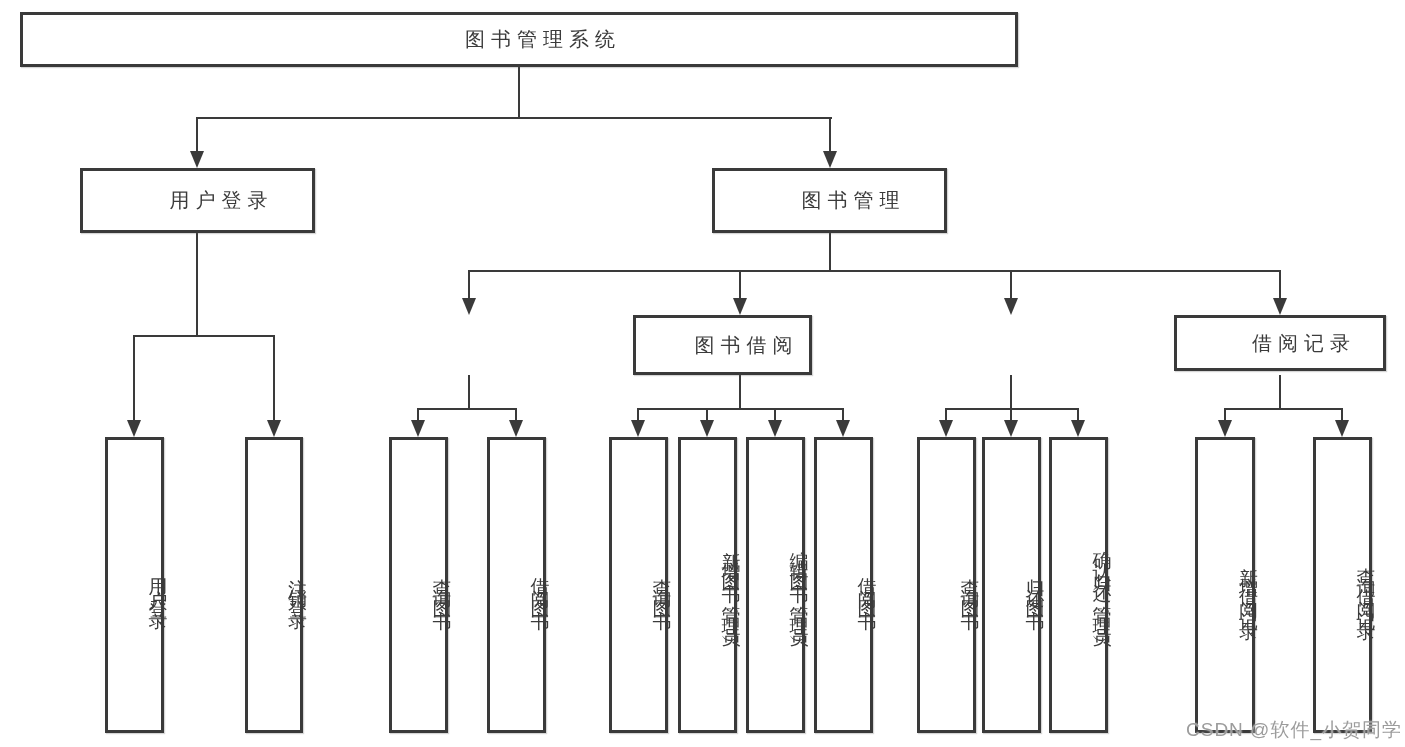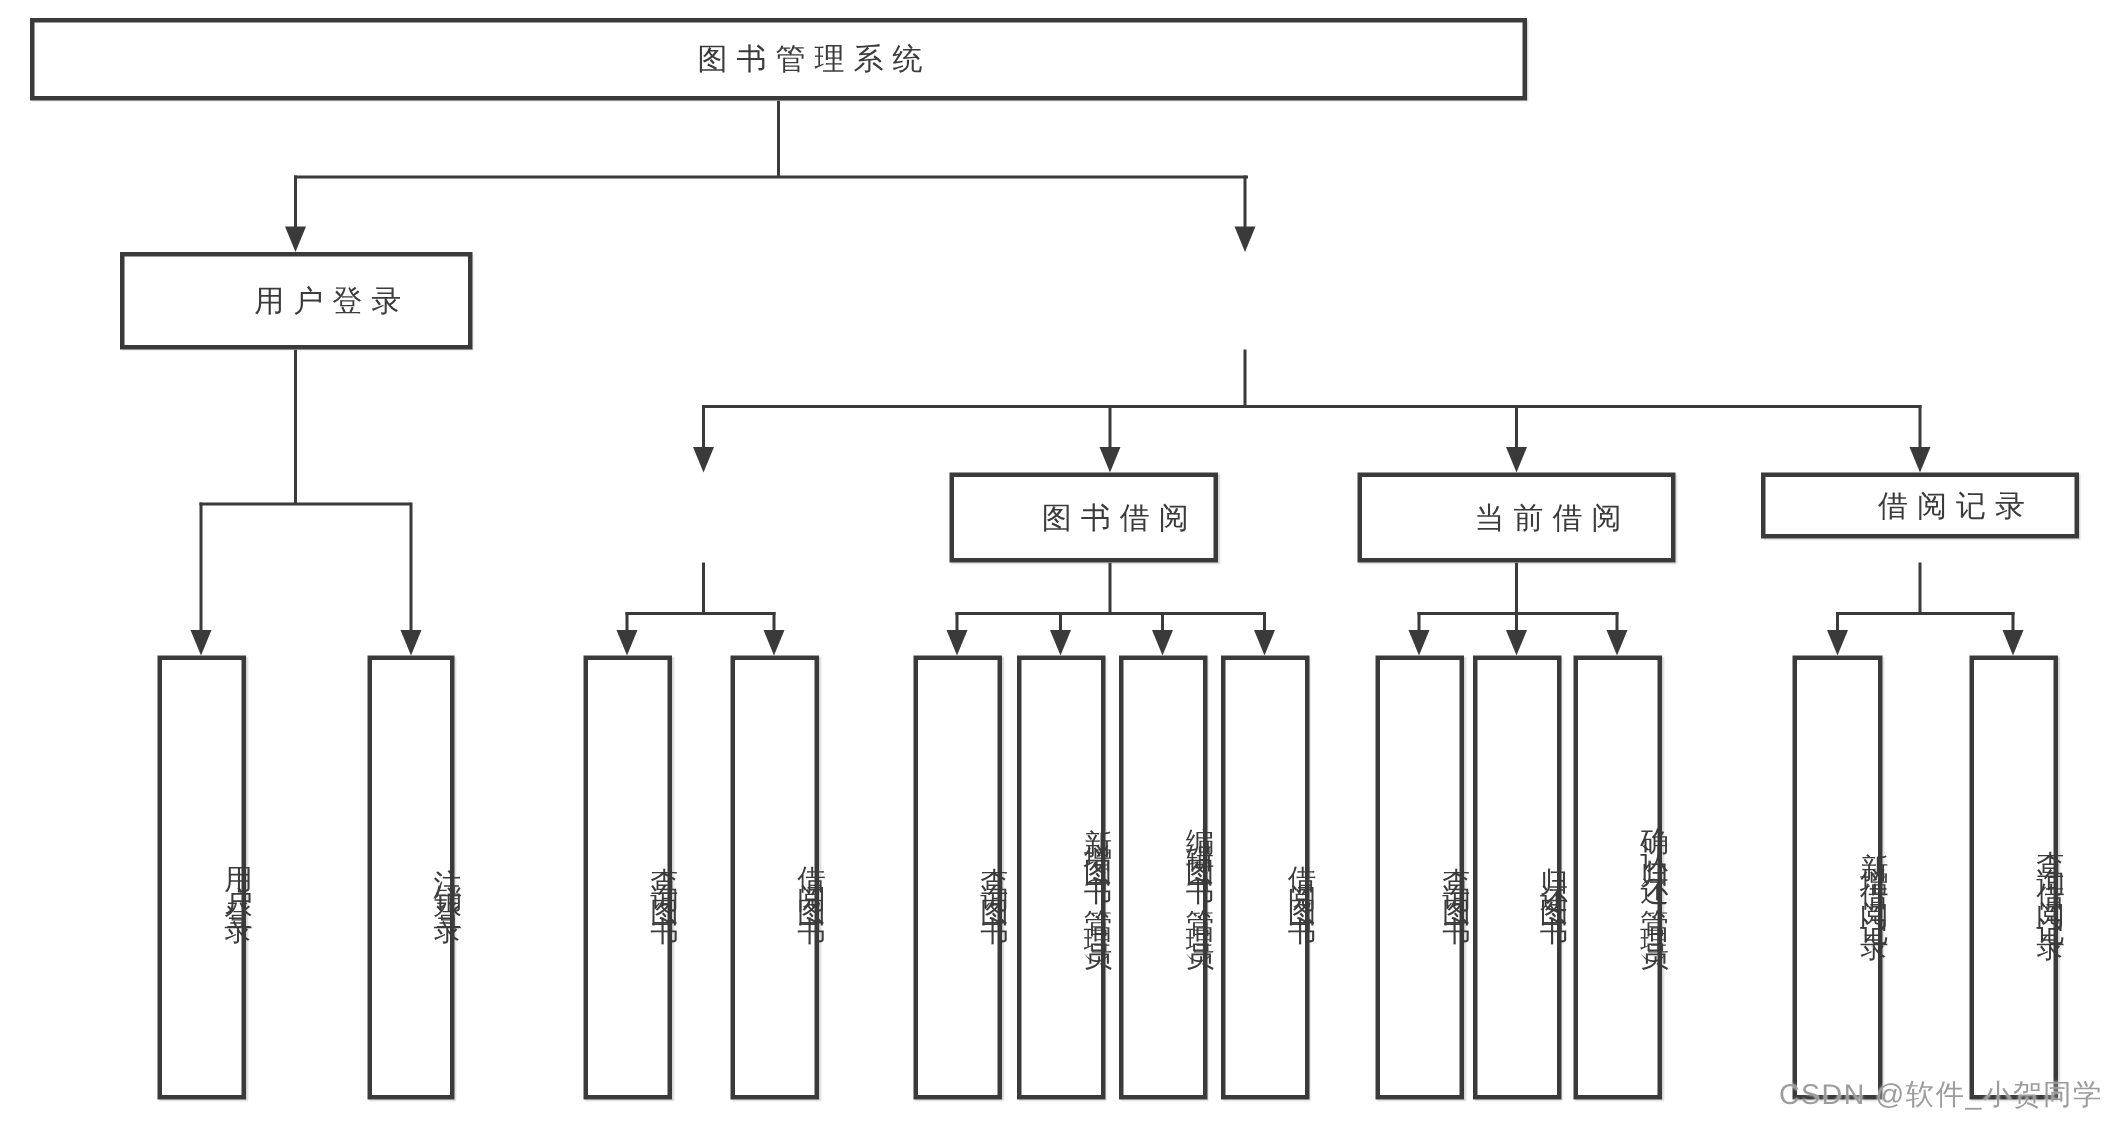--- a/index.html
+++ b/index.html
@@ -123,31 +123,31 @@
   <div class="ar" style="left:1335px; top:420px;"></div>
 
   <div class="hbox" style="left:20px; top:12px; width:998px; height:55px;">
     <span>图书管理系统</span>
   </div>
 
   <div class="hbox" style="left:80px; top:168px; width:235px; height:65px;">
     <span>用户登录</span>
   </div>
 
+  <div class="hbox" style="left:712px; top:168px; width:235px; height:65px;">
+    <span>图书管理</span>
+  </div>
 
 
   <div class="hbox" style="left:633px; top:315px; width:179px; height:60px;">
     <span>图书借阅</span>
   </div>
 
-  <div class="hbox" style="left:905px; top:315px; width:212px; height:60px;">
-    <span>当前借阅</span>
-  </div>
-
-  <div class="hbox" style="left:1174px; top:315px; width:212px; height:44px;">
+
+  <div class="hbox" style="left:1174px; top:315px; width:212px; height:56px;">
     <span>借阅记录</span>
   </div>
 
   <div class="vbox" style="left:105px; top:437px; width:59px; height:296px;">
     <span>用户登录</span>
   </div>
 
   <div class="vbox" style="left:245px; top:437px; width:58px; height:296px;">
     <span>注销登录</span>
   </div>

